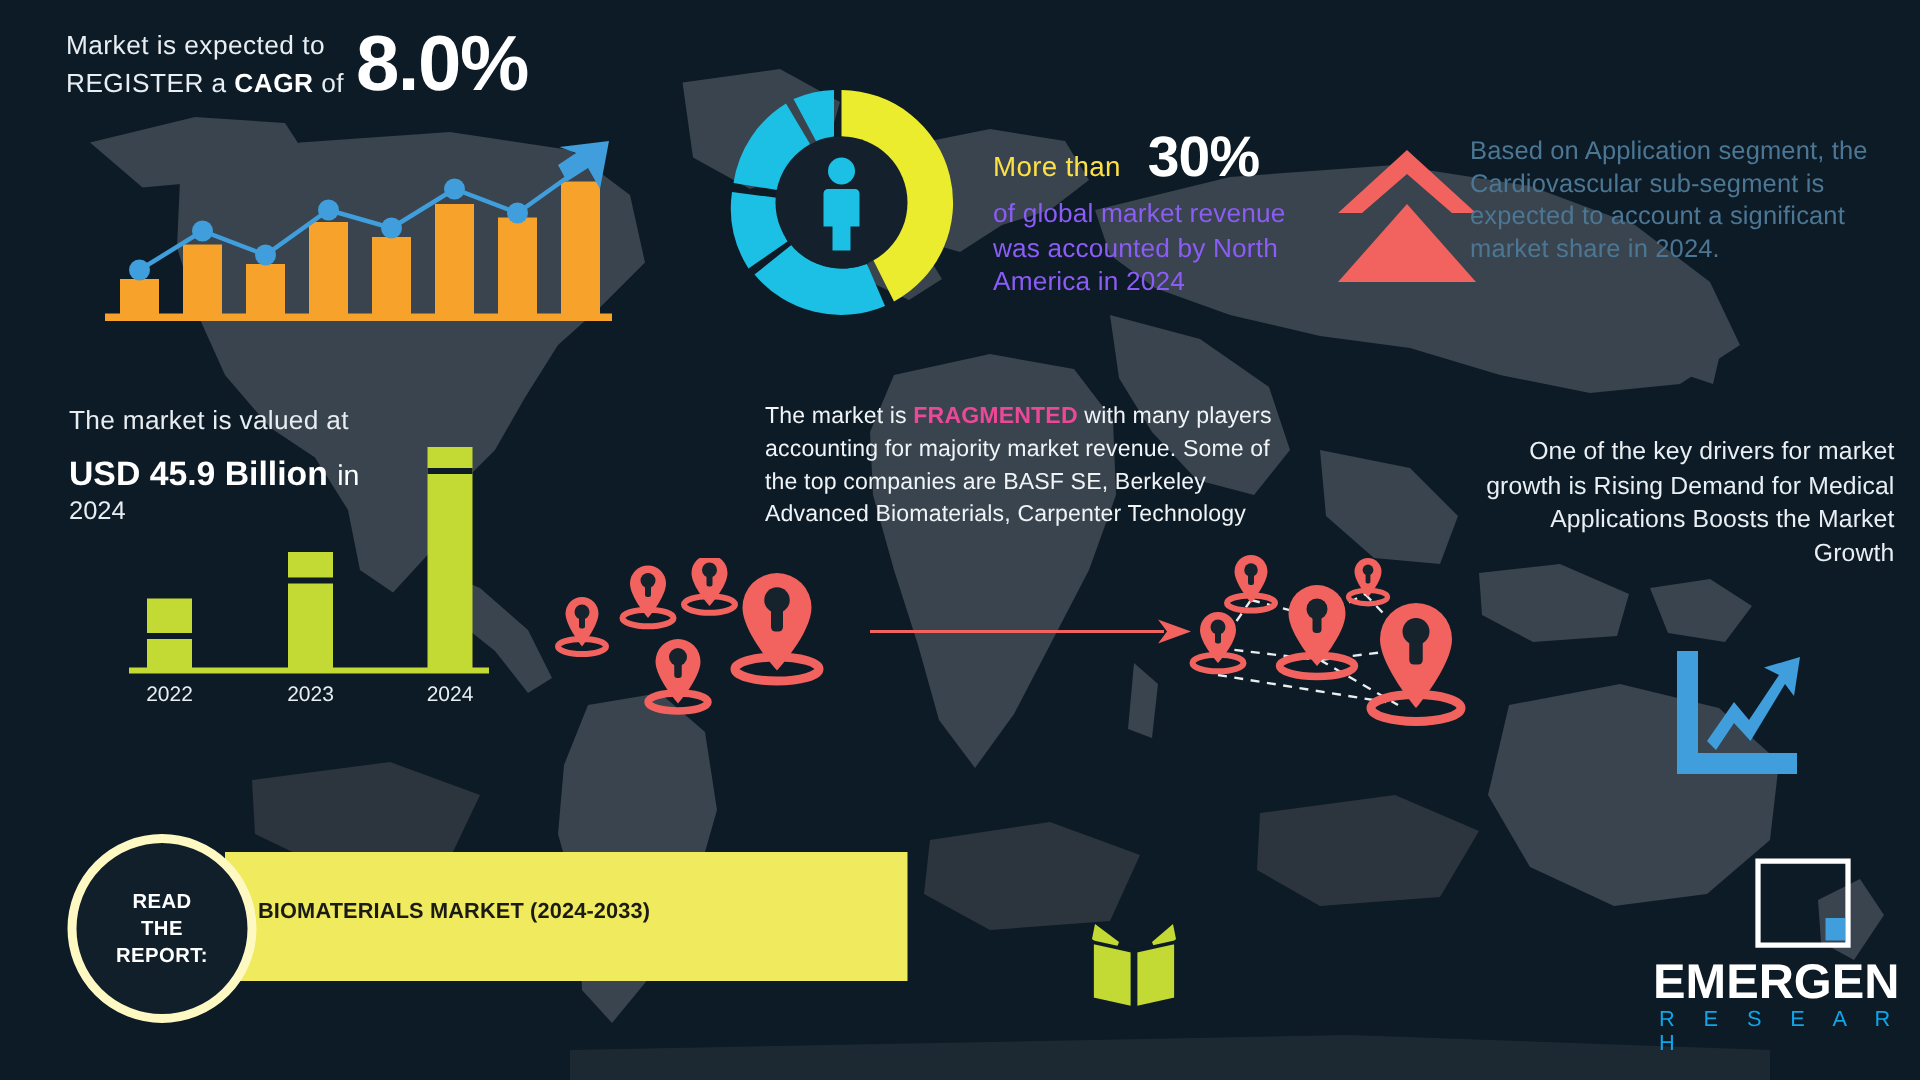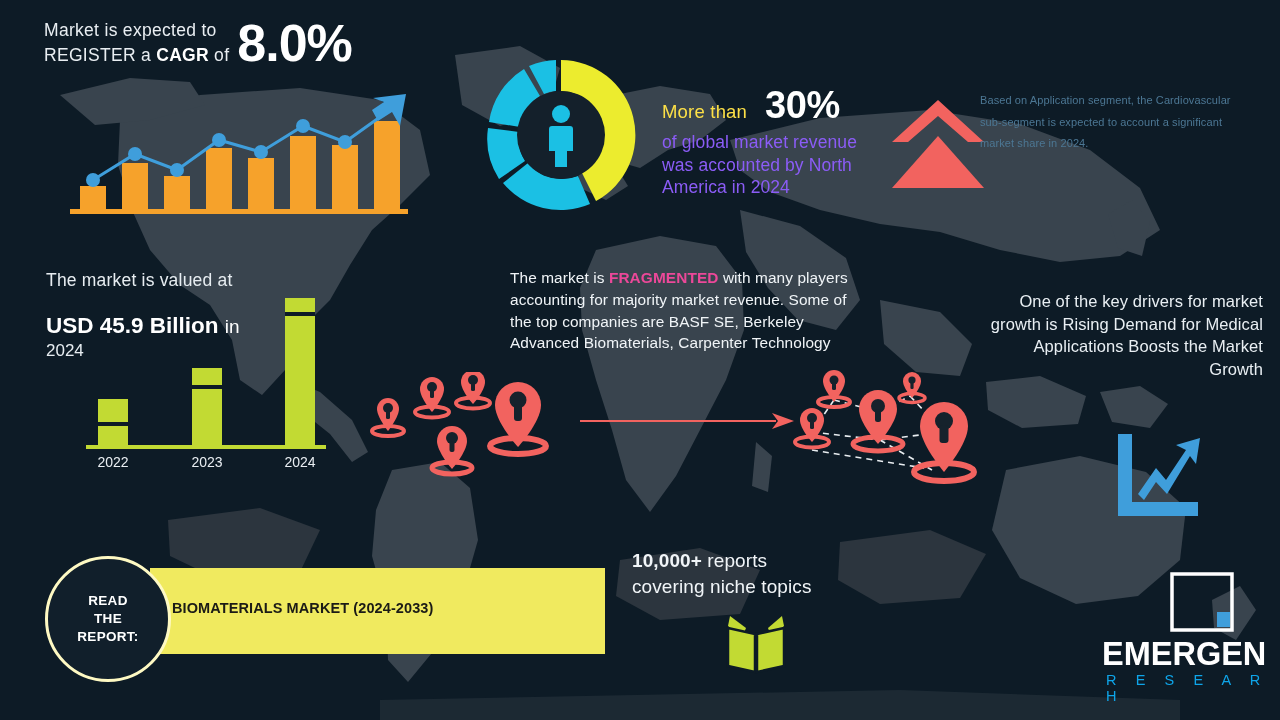--- a/index.html
+++ b/index.html
@@ -65,29 +65,29 @@
   .na-body {
     color:#8b5cf6; font-size: 17.5px; line-height: 22.5px;
     margin-top: 4px; letter-spacing:.1px;
   }
 
   
   #red-arrows { left: 890px; top: 96px; width: 96px; height: 96px; }
   #application-note {
     left: 980px; top: 90px; width: 268px;
     color: #4c7794;
-    font-size: 11px;
+    font-size: 17px;
     line-height: 21.5px;
     letter-spacing:.1px;
   }
 
   
   #valued-block { left: 46px; top: 270px; width: 300px; }
   .v-l1 { color:#e7edf1; font-size:17.5px; letter-spacing:.2px; }
-  .v-l2 { color:#ffffff; font-size:22.5px; font-weight:700; letter-spacing:0; margin-top:22px;}
+  .v-l2 { color:#ffffff; font-size:22.5px; font-weight:700; letter-spacing:0; margin-top:12px;}
   .v-l2 .inword { font-weight:400; font-size:19px; }
   .v-l3 { color:#e7edf1; font-size:17px; margin-top:2px;}
 
   
   #green-chart { left: 82px; top: 292px; width: 252px; height: 180px; }
 
   
   #fragmented-block {
     left: 510px; top: 267px; width: 362px;
     color:#f0f4f7; font-size:15.4px; line-height:21.8px;
@@ -114,21 +114,21 @@
   
   #report-banner { left: 45px; top: 560px; width: 515px; height: 102px; }
   #report-bar {
     position:absolute; left: 105px; top: 8px; width: 455px; height: 86px;
     background: #f0ea5f;
   }
   #report-circle {
     position:absolute; left: 0px; top: 0px; width: 126px; height: 126px;
     border-radius: 50%;
     background: #111f2b;
-    border: 3px solid #fef9c3;
+    border: 6px solid #fef9c3;
     display:flex; align-items:center; justify-content:center;
     top: -4px;
   }
   #report-circle-text {
     color:#ffffff; font-size:13.5px; font-weight:700; line-height:18px;
     text-align:center; letter-spacing:.3px;
   }
   #report-title {
     position:absolute; left: 172px; top: 600px;
     color:#1b1b16; font-size:14.5px; font-weight:700; letter-spacing:.1px;
@@ -376,24 +376,20 @@
     <div id="report-circle">
       <div id="report-circle-text">
         <div>READ</div>
         <div>THE</div>
         <div>REPORT:</div>
       </div>
     </div>
   </div>
   <div class="abs" id="report-title">BIOMATERIALS MARKET (2024-2033)</div>
 
-  <div class="abs" id="reports-block">
-    <div class="rep-line"><b>10,000+</b><span> reports</span></div>
-    <div class="rep-line">covering niche topics</div>
-  </div>
   <svg class="abs" id="book-icon" viewBox="0 0 68 62">
     <path d="M8 4 L24 16 L20 26 L6 14 Z" fill="#c2da33"></path>
     <path d="M60 4 L46 16 L50 26 L62 14 Z" fill="#c2da33"></path>
     <path d="M6 16 L33 22 L33 60 L6 54 Z" fill="#c2da33" stroke="#0d1b26" stroke-width="2.5"></path>
     <path d="M62 16 L35 22 L35 60 L62 54 Z" fill="#c2da33" stroke="#0d1b26" stroke-width="2.5"></path>
   </svg>
 
   <div class="abs" id="logo-block">
     <svg width="64" height="60" viewBox="0 0 64 60" style="position:absolute;left:68px;top:0;">
       <path d="M2 2 h60 v56 h-60 z" fill="none" stroke="#ffffff" stroke-width="3.5"></path>

